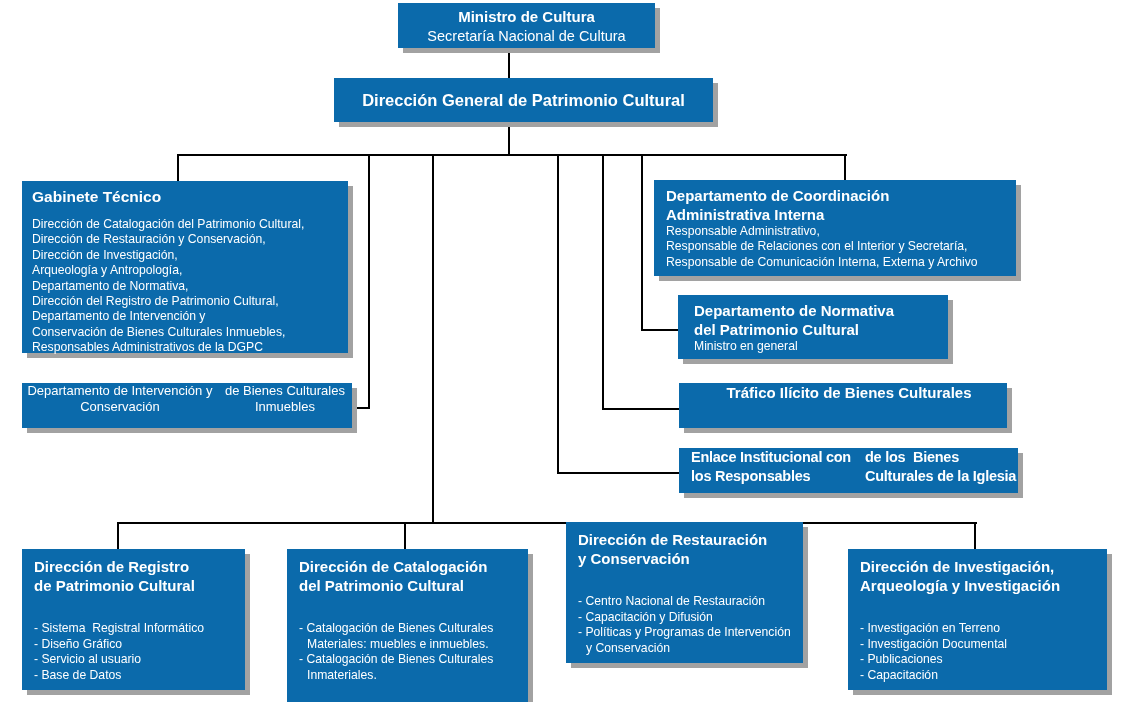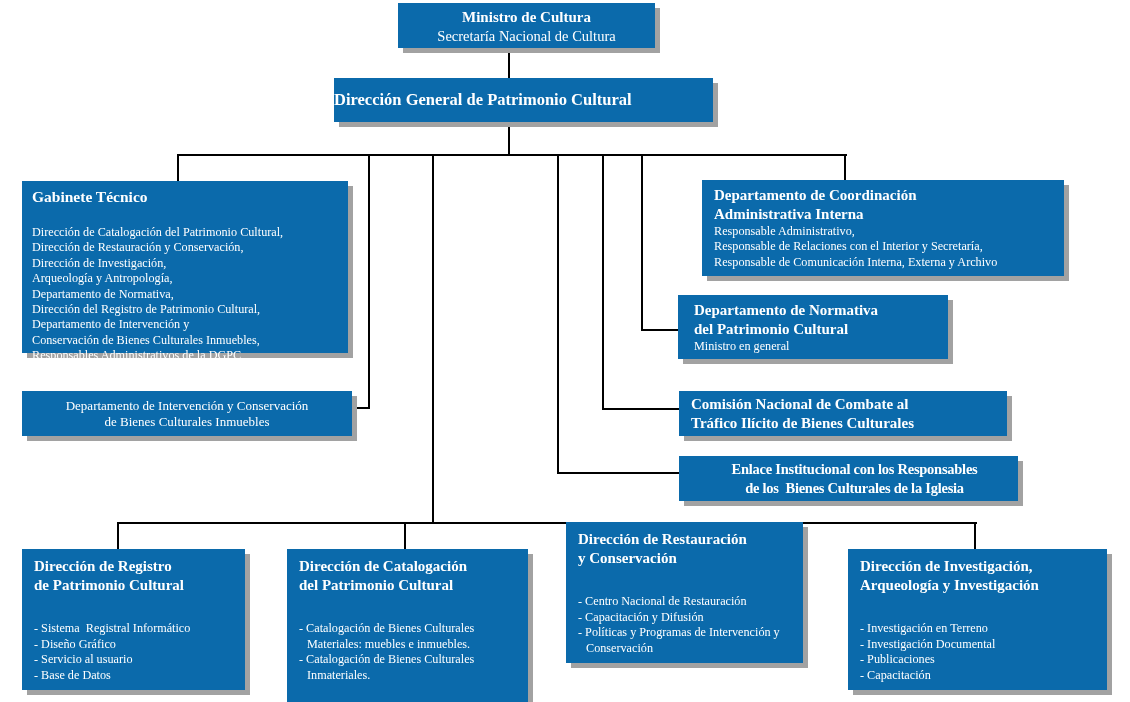--- a/index.html
+++ b/index.html
@@ -11,46 +11,45 @@
   }
   html,body{margin:0;padding:0;background:var(--page_bg);}
   body{font-family:"Liberation Sans","DejaVu Sans",sans-serif;}
   #canvas{position:relative;width:1130px;height:702px;background:var(--page_bg);overflow:hidden;}
   .node{
     position:absolute;
     background:var(--box_blue);
     color:var(--box_text);
     box-shadow:5px 5px 0 var(--shadow_gray);
     box-sizing:border-box;
-    font-family:Liberation Serif, serif;
   }
   .line{position:absolute;background:var(--line_black);}
   .t-line{font-weight:bold;font-size:15px;line-height:19px;white-space:pre-wrap;}
   .big-title{font-weight:bold;font-size:16.5px;}
   .sub-line{font-size:12.2px;line-height:15.4px;white-space:pre-wrap;}
   .item{font-size:12.2px;line-height:15.5px;padding-left:8px;text-indent:-8px;white-space:pre-wrap;}
-  .center-col{display:flex;flex-direction:column;justify-content:center;margin-top:8px;}
+  .center-col{display:flex;flex-direction:row;justify-content:center;}
   .narrow .t-line{font-size:14.5px;letter-spacing:-0.25px;}
 
   #n-ministro{left:398px;top:3px;width:257px;height:45px;text-align:center;padding-top:4px;}
   #n-ministro .mtitle{font-weight:bold;font-size:15px;line-height:20px;}
   #n-ministro .msub{font-size:14.5px;line-height:19px;}
 
-  #n-dg{left:334px;top:78px;width:379px;height:44px;display:flex;align-items:center;}
+  #n-dg{left:334px;top:78px;width:379px;height:44px;display:flex;align-items:center;justify-content:center;}
 
   #n-gabinete{left:22px;top:181px;width:326px;height:172px;padding:6px 8px 6px 10px;}
-  #n-gabinete .gtitle{font-weight:bold;font-size:15.5px;line-height:20px;margin-bottom:18px;}
+  #n-gabinete .gtitle{font-weight:bold;font-size:15.5px;line-height:20px;margin-bottom:10px;}
 
   #n-intervencion{left:22px;top:383px;width:330px;height:45px;text-align:center;}
   #n-intervencion .sub-line{font-size:13px;line-height:16px;}
 
-  #n-coordinacion{left:702px;top:180px;width:362px;height:96px;padding:6px 8px 6px 12px;}
+  #n-coordinacion{left:654px;top:180px;width:362px;height:96px;padding:6px 8px 6px 12px;}
   #n-normativa{left:678px;top:295px;width:270px;height:64px;padding:6px 8px 6px 16px;}
   #n-comision{left:679px;top:383px;width:328px;height:45px;padding-left:12px;}
-  #n-enlace{left:679px;top:448px;width:339px;height:45px;padding-left:12px;text-align:center;}
+  #n-enlace{left:679px;top:448px;width:339px;height:45px;padding-left:12px;}
 
   .dirbox{padding:8px 10px 6px 12px;}
   .dirbox .title-block{margin-bottom:26px;}
   #n-registro{left:22px;top:549px;width:223px;height:141px;}
   #n-catalogacion{left:287px;top:549px;width:241px;height:165px;}
   #n-restauracion{left:566px;top:522px;width:237px;height:141px;}
   #n-investigacion{left:848px;top:549px;width:259px;height:141px;}
 </style>
 </head>
 <body>
@@ -112,21 +111,20 @@
     <div class="sub-line">Responsable de Comunicación Interna, Externa y Archivo</div>
   </div>
 
   <div class="node" id="n-normativa">
     <div class="t-line">Departamento de Normativa</div>
     <div class="t-line">del Patrimonio Cultural</div>
     <div class="sub-line">Ministro en general</div>
   </div>
 
   <div class="node center-col" id="n-comision">
-    <div class="t-line">Comisión Nacional de Combate al</div>
     <div class="t-line">Tráfico Ilícito de Bienes Culturales</div>
   </div>
 
   <div class="node center-col narrow" id="n-enlace">
     <div class="t-line">Enlace Institucional con los Responsables</div>
     <div class="t-line">de los  Bienes Culturales de la Iglesia</div>
   </div>
 
   <div class="node dirbox" id="n-registro">
     <div class="title-block">

